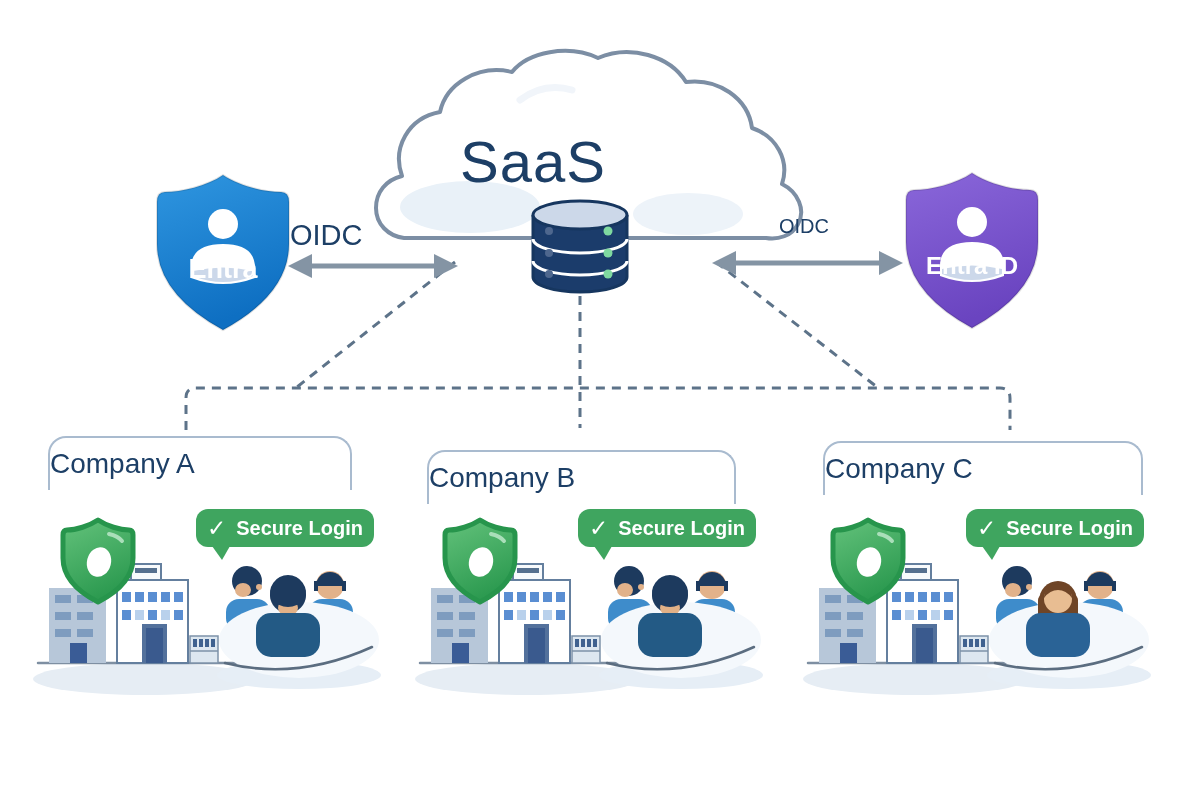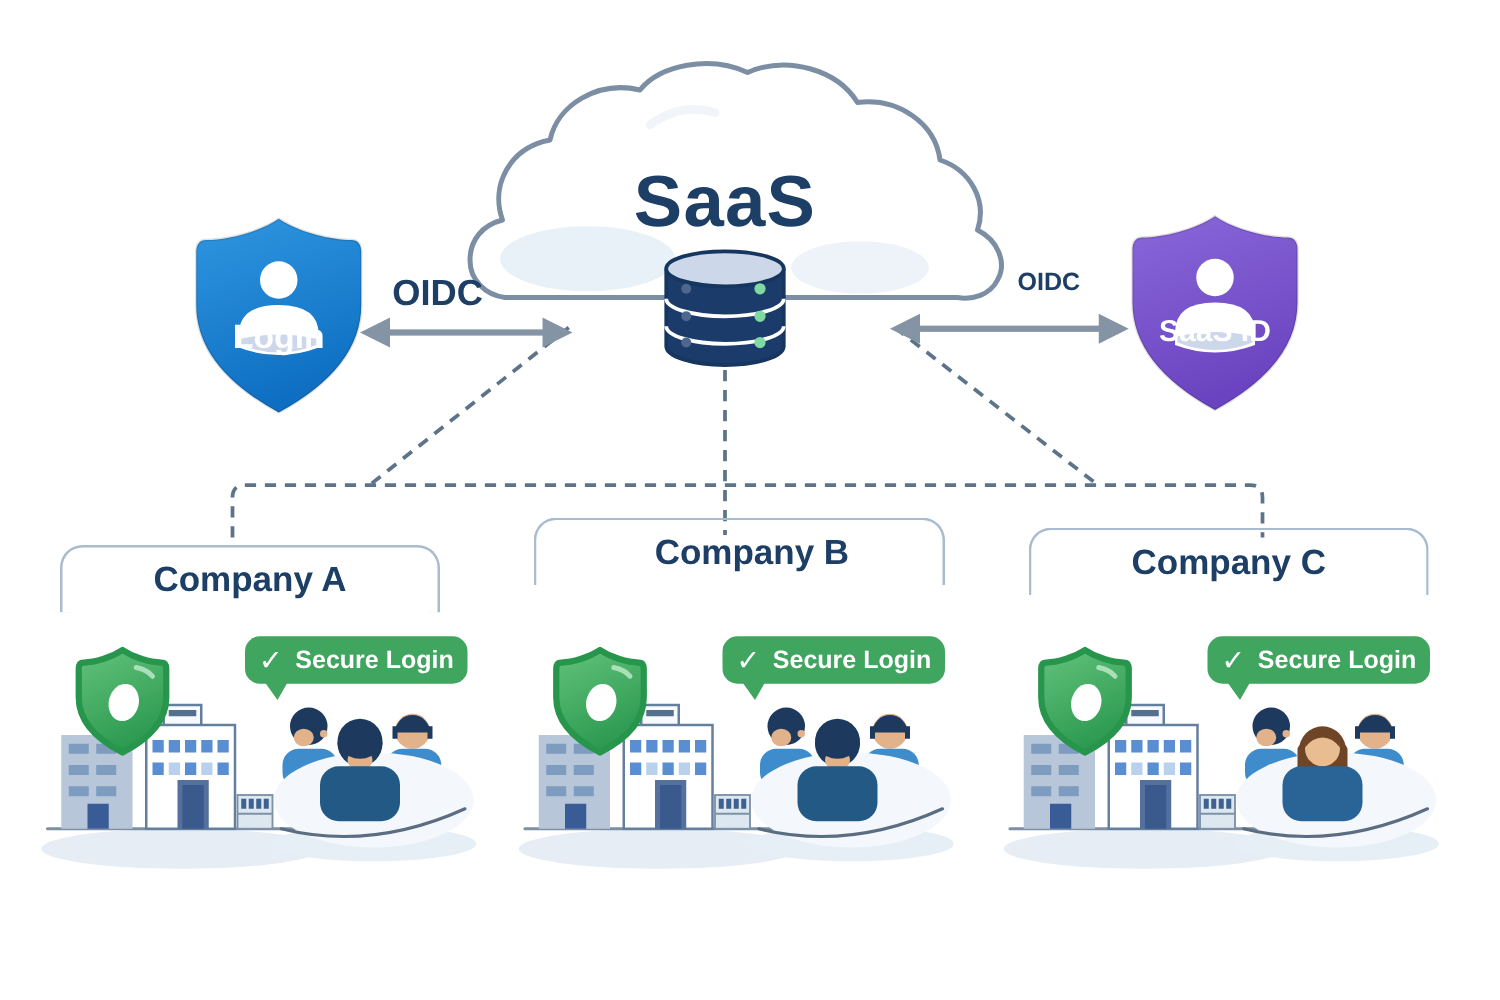--- a/index.html
+++ b/index.html
@@ -9,37 +9,37 @@
     --dashed-line:#5d7389;
     --box-border:#a9bbcf;
   }
   html,body{margin:0;padding:0;}
   body{
     width:1200px;height:800px;position:relative;overflow:hidden;
     background:#ffffff;
     font-family:"Liberation Sans","DejaVu Sans",sans-serif;
   }
   .abs{position:absolute;}
-  .label{color:var(--navy-text);font-weight:bold;text-align:center;}
+  .label{color:var(--navy-text);font-weight:normal;text-align:left;}
   #saas-label{left:460px;top:128px;width:240px;font-size:58px;letter-spacing:1px;}
   #saml-label{left:290px;top:219px;width:120px;font-size:29px;}
   #oidc-label{left:779px;top:215px;width:120px;font-size:20px;}
   #okta-label{left:157px;top:254px;width:132px;font-size:27px;color:#ffffff;font-weight:bold;text-align:center;}
   #entra-label{left:906px;top:252px;width:132px;font-size:24px;color:#ffffff;font-weight:bold;text-align:center;}
   .company-box{
     border:2px solid var(--box-border);
     border-bottom:none;
     border-radius:18px 18px 0 0;
     height:52px;
     background:transparent;
   }
   .company-box .label{display:block;line-height:52px;font-size:28px;}
   #box-a{left:48px;top:436px;width:300px;}
-  #box-b{left:427px;top:414px;width:305px;padding-left:20px;}
-  #box-c{left:823px;top:422px;width:316px;}
+  #box-b{left:427px;top:450px;width:305px;}
+  #box-c{left:823px;top:441px;width:316px;}
   .company-card{width:360px;height:210px;top:495px;}
   #card-a{left:30px;}
   #card-b{left:412px;}
   #card-c{left:800px;}
   .scene-svg{position:absolute;left:0;top:0;width:360px;height:210px;}
   .badge{
     position:absolute;left:166px;top:14px;width:178px;height:38px;
     background:var(--badge-green);
     border-radius:12px;
     color:#ffffff;font-weight:bold;font-size:20px;
@@ -209,22 +209,22 @@
   </g>
 
   <g transform="translate(906,170)">
     <use href="#idp-shield-shape" fill="url(#gPurple)"></use>
   </g>
 </svg>
 
 <div class="abs label" id="saas-label">SaaS</div>
 <div class="abs label" id="saml-label">OIDC</div>
 <div class="abs label" id="oidc-label">OIDC</div>
-<div class="abs" id="okta-label">Login</div>
-<div class="abs" id="entra-label">SaaS ID</div>
+<div class="abs" id="okta-label">Entra</div>
+<div class="abs" id="entra-label">Entra ID</div>
 
 <div class="abs company-box" id="box-a">
   <span class="label">Company A</span>
 </div>
 <div class="abs company-box" id="box-b">
   <span class="label">Company B</span>
 </div>
 <div class="abs company-box" id="box-c">
   <span class="label">Company C</span>
 </div>

